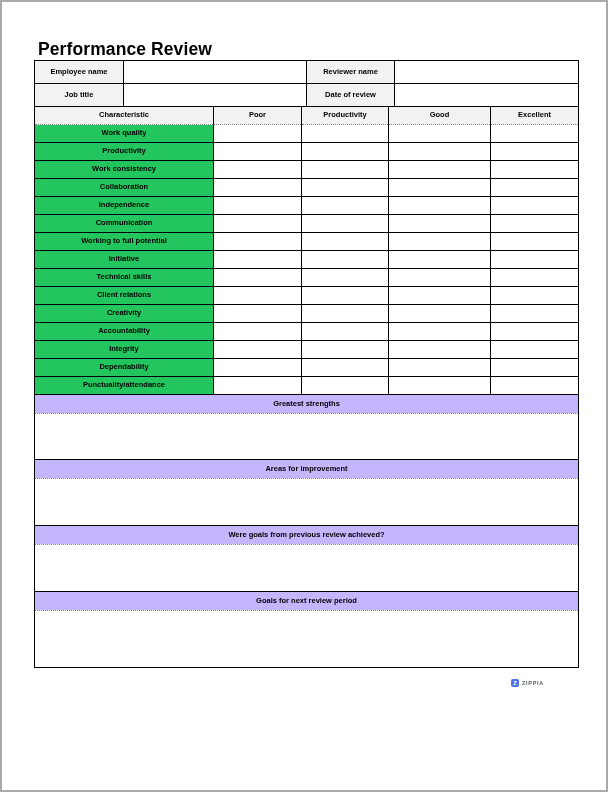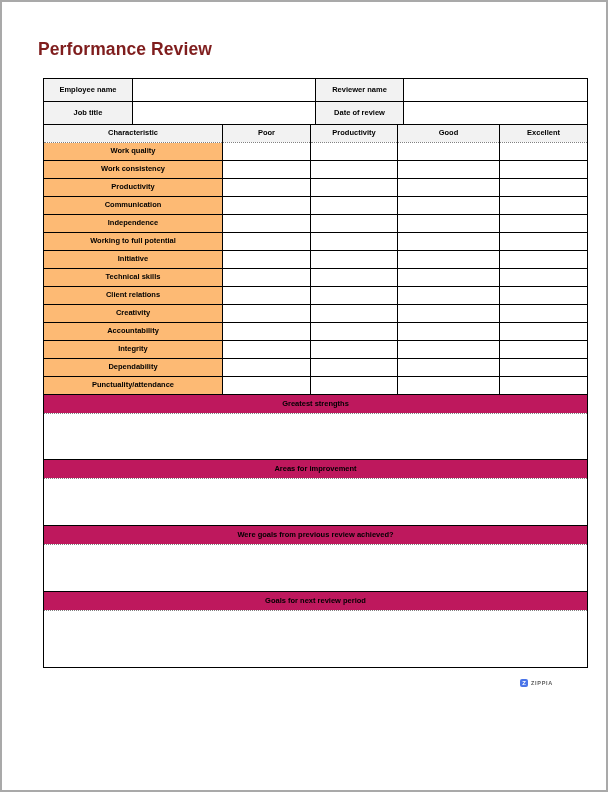--- a/index.html
+++ b/index.html
@@ -11,28 +11,28 @@
     overflow: hidden;
   }
   .page {
     box-sizing: border-box;
     width: 608px; height: 792px;
     border: 2px solid #a9a9a9;
     background: #ffffff;
     position: relative;
   }
   .doc-title {
-    margin: 36px 0 18px 36px;
+    margin: 36px 0 0 36px;
     font-size: 17.5px;
     line-height: 22px;
     font-weight: bold;
-    color: #7f1d1d;
+    color: #000000;
     letter-spacing: 0.1px;
   }
-  .content { margin-left: 41px; width: 544px; }
+  .content { margin-left: 32px; width: 544px; }
 
   table.tbl {
     border-collapse: collapse;
     table-layout: fixed;
     width: 544px;
   }
   table.tbl + table.tbl, table.tbl + div + table.tbl { margin-top: -1px; }
   .tbl td, .tbl th {
     border: 1px solid #000;
     padding: 0 2px;
@@ -46,25 +46,25 @@
   .shade { background: #f2f2f2; font-weight: bold; }
   .white { background: #ffffff; }
 
   
   .info td { height: 22px; }
 
   
   .ratings th { height: 17px; background: #f2f2f2; font-weight: bold; border-bottom: 1px dotted #808080; }
   .ratings td { height: 17px; }
   .ratings tr.first-data-row td { border-top: none; }
-  .char-cell { background: #fdba74; font-weight: bold; }
+  .char-cell { background: #22c55e; font-weight: bold; }
   .rate-cell { background: #ffffff; }
 
   
-  .band td { height: 18px; background: #be185d; font-weight: bold; border-bottom: 1px dotted #808080; }
+  .band td { height: 18px; background: #c4b5fd; font-weight: bold; border-bottom: 1px dotted #808080; }
   .area td { border-top: none; background: #ffffff; }
   .area-1 td { height: 45px; }
   .area-2 td { height: 46px; }
   .area-3 td { height: 46px; }
   .area-4 td { height: 56px; }
   .sig-area td { height: 31px; border-top: none; background: #fff; }
 
   
   .logo-row {
     width: 544px;
@@ -144,42 +144,49 @@
       </thead>
       <tbody id="ratings-body">
           <tr class="first-data-row">
             <td class="char-cell">Work quality</td>
             <td class="rate-cell"></td>
             <td class="rate-cell"></td>
             <td class="rate-cell"></td>
             <td class="rate-cell"></td>
           </tr>
           <tr>
+            <td class="char-cell">Productivity</td>
+            <td class="rate-cell"></td>
+            <td class="rate-cell"></td>
+            <td class="rate-cell"></td>
+            <td class="rate-cell"></td>
+          </tr>
+          <tr>
             <td class="char-cell">Work consistency</td>
             <td class="rate-cell"></td>
             <td class="rate-cell"></td>
             <td class="rate-cell"></td>
             <td class="rate-cell"></td>
           </tr>
           <tr>
-            <td class="char-cell">Productivity</td>
+            <td class="char-cell">Collaboration</td>
+            <td class="rate-cell"></td>
+            <td class="rate-cell"></td>
+            <td class="rate-cell"></td>
+            <td class="rate-cell"></td>
+          </tr>
+          <tr>
+            <td class="char-cell">Independence</td>
             <td class="rate-cell"></td>
             <td class="rate-cell"></td>
             <td class="rate-cell"></td>
             <td class="rate-cell"></td>
           </tr>
           <tr>
             <td class="char-cell">Communication</td>
-            <td class="rate-cell"></td>
-            <td class="rate-cell"></td>
-            <td class="rate-cell"></td>
-            <td class="rate-cell"></td>
-          </tr>
-          <tr>
-            <td class="char-cell">Independence</td>
             <td class="rate-cell"></td>
             <td class="rate-cell"></td>
             <td class="rate-cell"></td>
             <td class="rate-cell"></td>
           </tr>
           <tr>
             <td class="char-cell">Working to full potential</td>
             <td class="rate-cell"></td>
             <td class="rate-cell"></td>
             <td class="rate-cell"></td>

